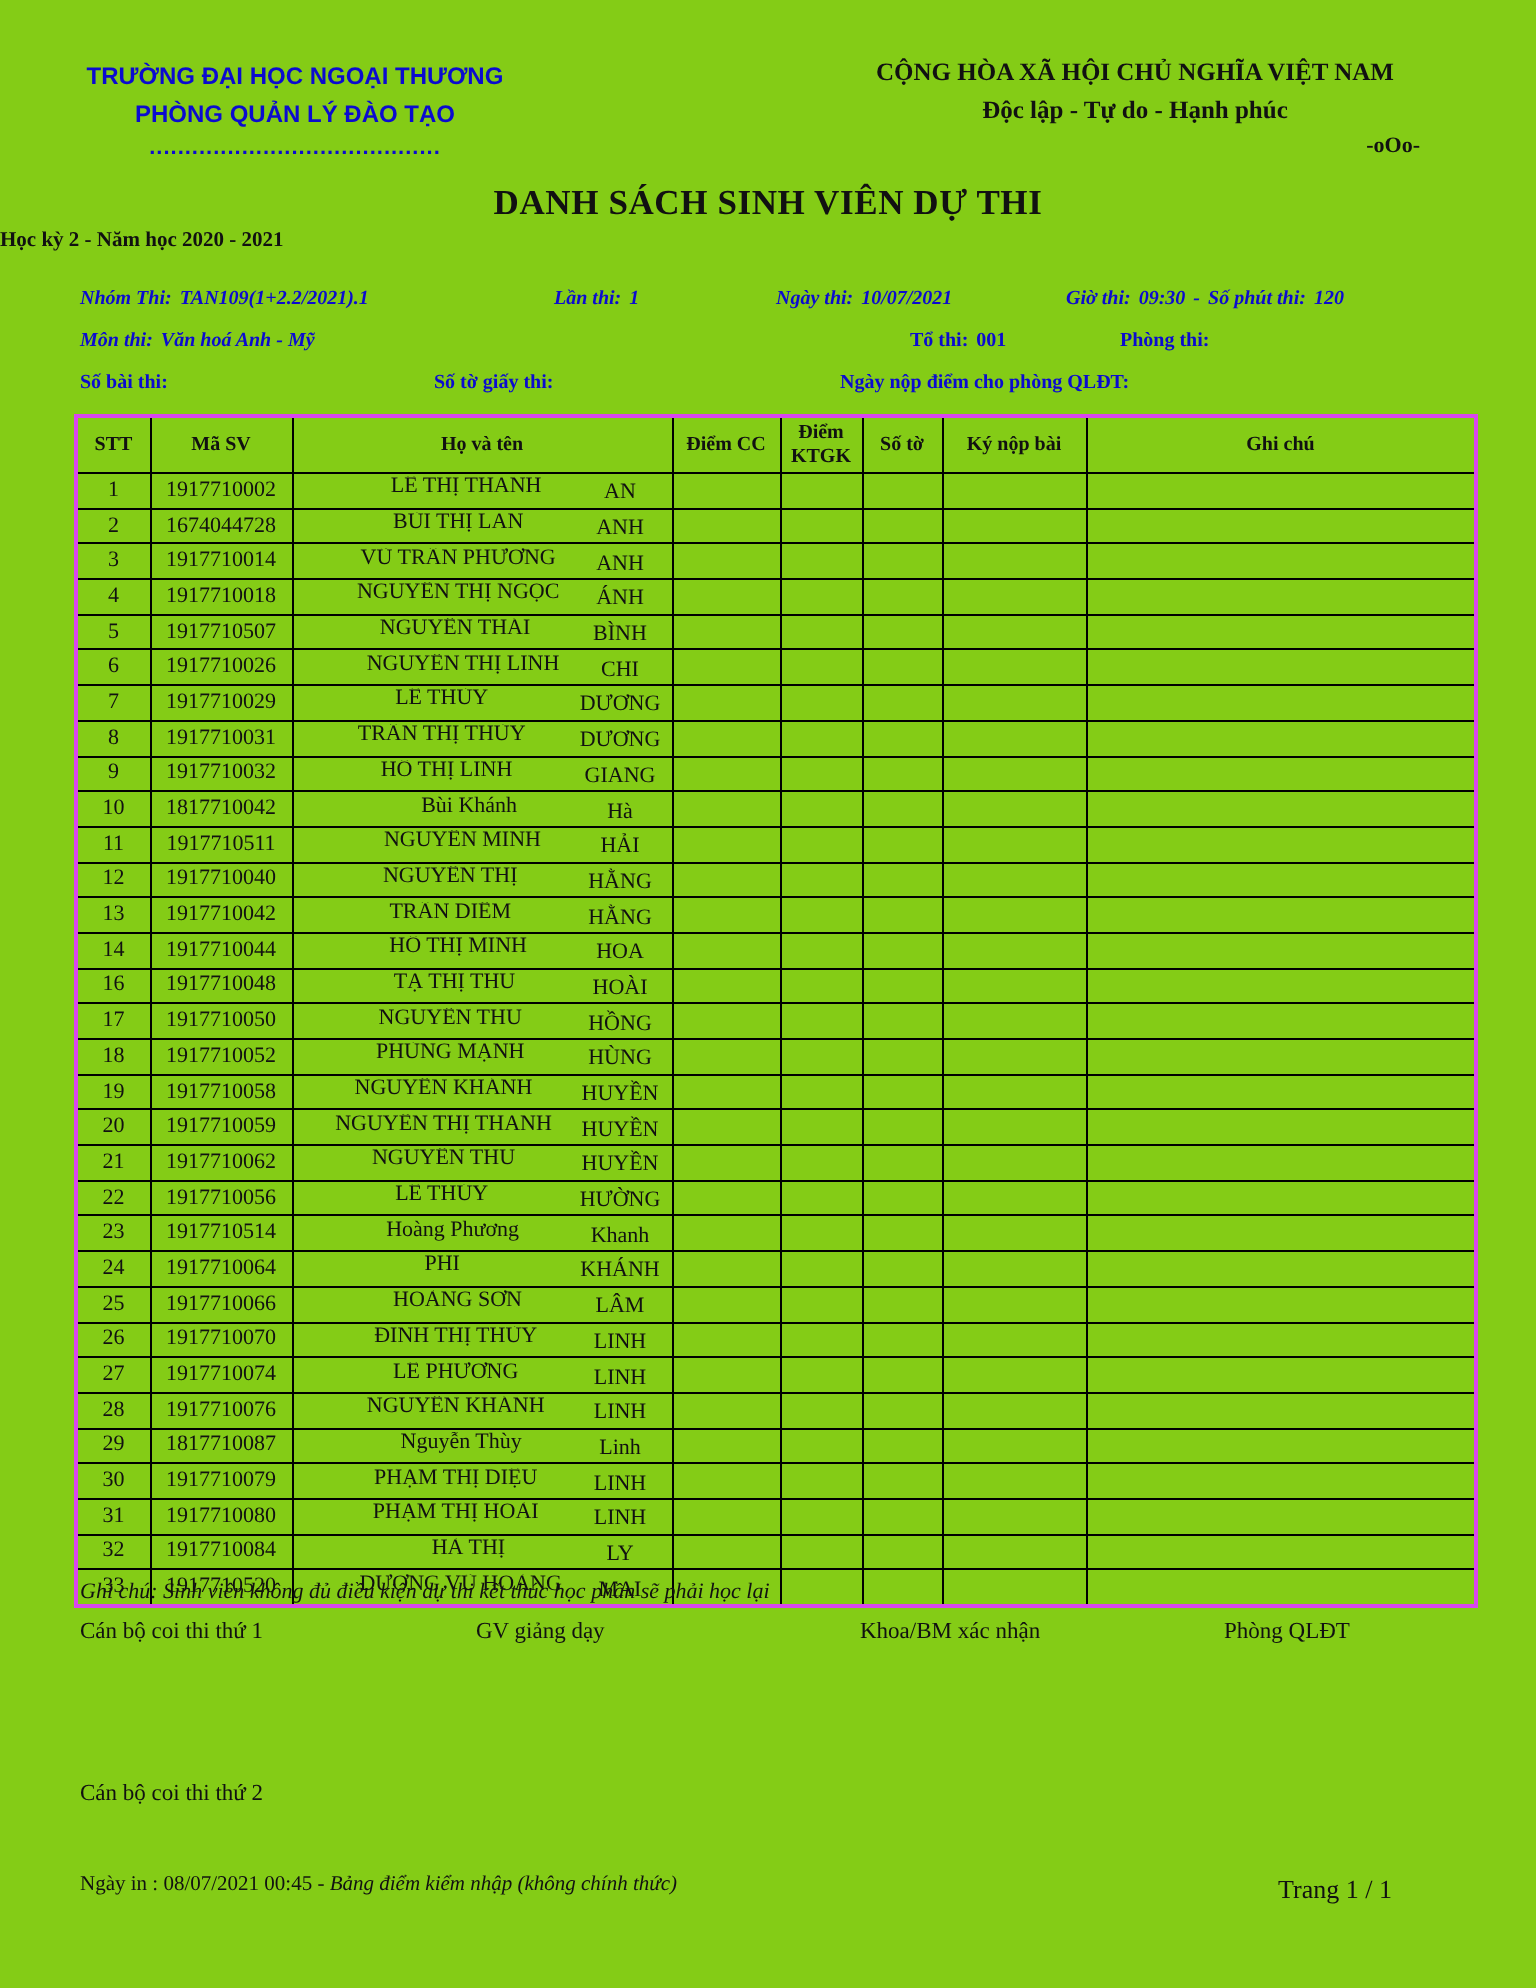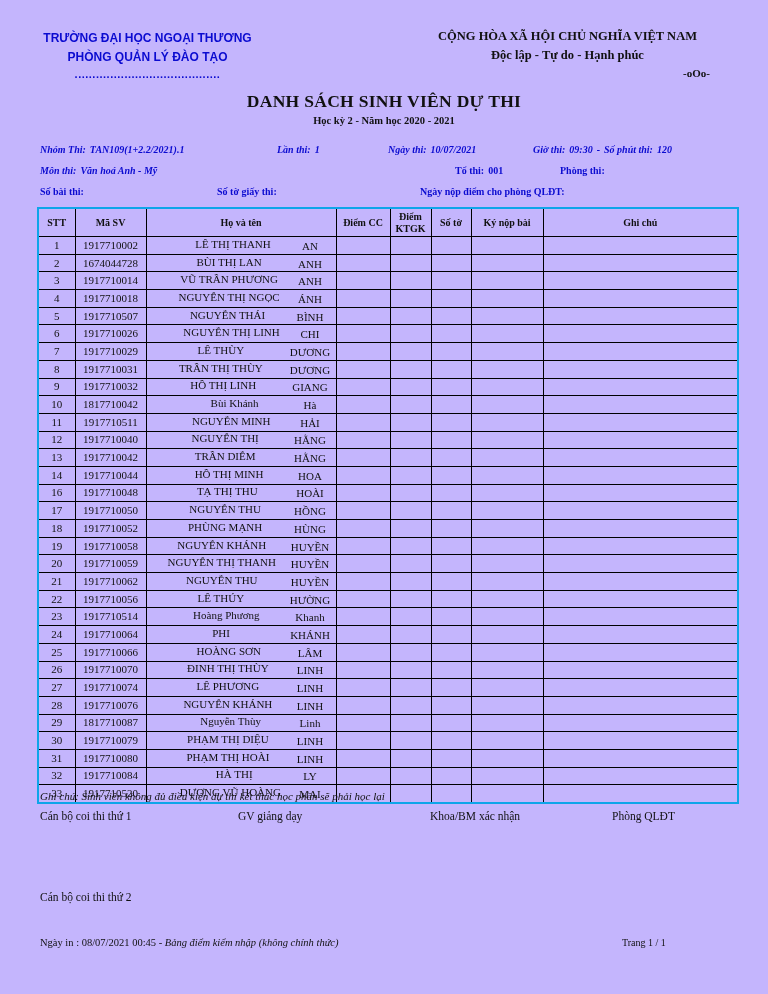--- a/index.html
+++ b/index.html
@@ -1,62 +1,62 @@
 <!DOCTYPE html>
 <html><head>
 <meta charset="utf-8">
 <style>
   html,body{margin:0;padding:0;background:#ffffff;}
   .page{
-    position:relative;width:768px;height:994px;background:#c4b5fd;
+    position:relative;width:768px;height:994px;background:#84cc16;
     font-family:"Liberation Serif","DejaVu Serif",serif;color:#111111;overflow:hidden;
   }
   
   .org{
     position:absolute;left:25px;top:29px;width:245px;text-align:center;
     font-family:"Liberation Sans","DejaVu Sans",sans-serif;font-weight:700;
     color:#0b0bd0;font-size:12px;line-height:1.55;
   }
   .org .dots{margin-top:3px;font-size:11px;letter-spacing:0.5px;line-height:1;}
   
   .national{
     position:absolute;left:425px;top:27px;width:285px;text-align:center;
     font-weight:700;font-size:12.5px;line-height:1.5;color:#111111;
   }
   .national .ooo{font-size:11px;text-align:right;}
   .title{position:absolute;left:0;top:91px;width:100%;text-align:center;
     font-size:17.5px;font-weight:700;letter-spacing:0.3px;}
-  .subtitle{position:absolute;left:0;top:115px;width:100%;text-align:center;
+  .subtitle{position:absolute;left:0;top:115px;width:100%;
     font-size:10.5px;font-weight:700;}
   
   .info-row{position:absolute;left:0;width:768px;height:16px;color:#0b0bd0;
     font-weight:700;font-size:10px;}
   .info-row .item{position:absolute;white-space:nowrap;}
   .it{font-style:italic;}
   .lbl{margin-right:4px;}
   .dash{margin:0 4px;}
   
   .roster{position:absolute;left:37px;top:207px;width:700px;
-    border-collapse:collapse;table-layout:fixed;border:2px solid #0ea5e9;}
+    border-collapse:collapse;table-layout:fixed;border:2px solid #d946ef;}
   .roster th,.roster td{border:1px solid #000;padding:0;overflow:hidden;}
   .roster thead th{height:27px;font-size:10px;font-weight:700;text-align:center;
     vertical-align:middle;line-height:1.15;padding:0 2px;}
   .roster tbody td{height:16.7px;font-size:11px;vertical-align:middle;line-height:1;}
   .c-center{text-align:center;}
   .c-name{padding-left:4px;white-space:nowrap;text-align:center;}
   .ho{display:inline-block;width:138px;white-space:nowrap;overflow:hidden;}
   .ten{white-space:nowrap;}
   
   .note{position:absolute;left:40px;top:790px;font-style:italic;font-size:11px;}
   .signs{position:absolute;left:0;top:810px;width:768px;font-size:11.5px;}
   .signs .item{position:absolute;white-space:nowrap;}
   .sign2{position:absolute;left:40px;top:891px;font-size:11.5px;}
   .printline{position:absolute;left:40px;top:937px;font-size:10.5px;white-space:nowrap;}
   .print-note{font-style:italic;}
-  .pageno{position:absolute;left:622px;top:937px;font-size:10px;}
+  .pageno{position:absolute;left:639px;top:937px;font-size:13px;}
 </style>
 </head>
 <body>
 
 <div class="page">
 
   <div class="org">
     <div>TRƯỜNG ĐẠI HỌC NGOẠI THƯƠNG</div>
     <div>PHÒNG QUẢN LÝ ĐÀO TẠO</div>
     <div class="dots">.........................................</div>

